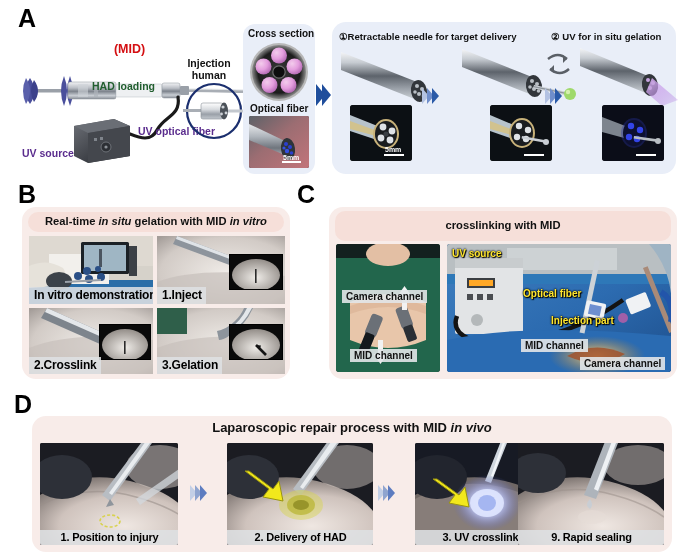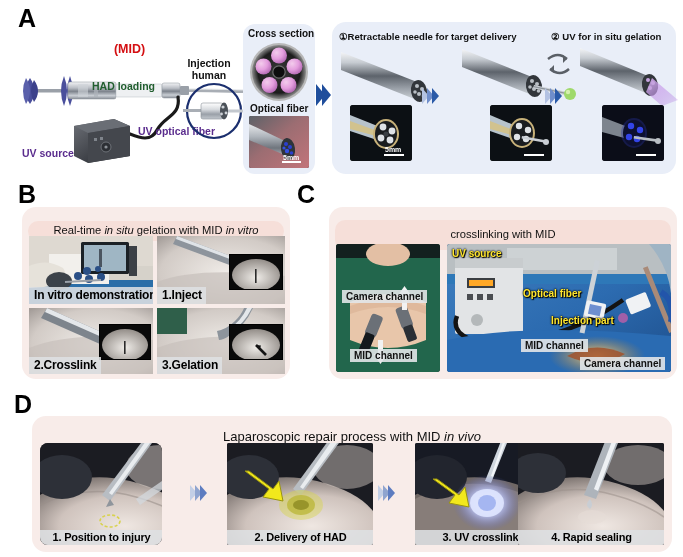--- a/index.html
+++ b/index.html
@@ -17,24 +17,23 @@
     color:#000;
     line-height:1;
     font-family:"Liberation Sans", sans-serif;
   }
   
   .card{position:absolute;border-radius:14px;}
   .card-pink{background:#f8ece9;}
   .card-blue{background:#e9eef8;}
   .title-pill{
     background:#f6dfd9;border-radius:10px;
-    text-align:center;font-weight:normal;color:#111;
+    text-align:center;font-weight:bold;color:#111;
     display:flex;align-items:center;justify-content:center;
     line-height:1.18;
-    margin-top:9px;
   }
   .ital{font-style:italic;}
   
   .photo{position:absolute;overflow:hidden;background:#2a2a2a;}
   .cap{
     position:absolute;left:0;bottom:0;
     background:rgba(222,224,226,.88);
     color:#000;font-weight:bold;
     font-size:12px;padding:1px 4px 2px 5px;
     white-space:nowrap;letter-spacing:-.2px;
@@ -524,21 +523,21 @@
 <div class="panel-letter" style="left:14px;top:392px;">D</div>
 
 <div class="card card-pink" style="left:32px;top:416px;width:640px;height:136px;"></div>
 
 <div class="title-pill" style="position:absolute;left:32px;top:416px;width:640px;height:24px;font-size:13px;background:transparent;">
   <span>
     <span>Laparoscopic repair process with MID </span><span class="ital">in vivo</span>
   </span>
 </div>
 
-<div class="photo" style="left:40px;top:443px;width:122px;height:102px;border-radius:8px;">
+<div class="photo" style="left:40px;top:443px;width:138px;height:102px;border-radius:2px;">
   <svg width="146" height="102" viewBox="0 0 146 102">
     <defs>
       <radialGradient id="organ" cx="58%" cy="72%" r="82%">
         <stop offset="0%" stop-color="#efe7e2"></stop>
           <stop offset="55%" stop-color="#cfc3bd"></stop>
         <stop offset="100%" stop-color="#6b6360"></stop>
       </radialGradient>
     </defs>
     <rect width="146" height="102" fill="#1b1c22"></rect>
     <path d="M0 52 q40 -26 90 -14 q40 10 56 30 L146 102 L0 102 Z" fill="url(#organ)"></path>
@@ -628,14 +627,14 @@
     <rect width="146" height="102" fill="#1b1c22"></rect>
     <path d="M0 52 q40 -26 90 -14 q40 10 56 30 L146 102 L0 102 Z" fill="url(#organ)"></path>
     <path d="M0 60 q46 -22 96 -8 q30 8 50 22" stroke="#9a8f8a" stroke-width="1.6" fill="none" opacity=".55"></path>
     <ellipse cx="20" cy="30" rx="28" ry="20" fill="#2d3038"></ellipse>
     <ellipse cx="120" cy="22" rx="34" ry="20" fill="#c7bdb8" opacity=".5"></ellipse>
     <path d="M100 0 L78 56 L66 52 L88 -4 Z" fill="#aeb4bb"></path>
     <path d="M98 0 L80 48 L76 46 L94 -2 Z" fill="#eef1f4"></path>
     <path d="M72 56 q4 6 0 10 q-6 -4 0 -10 z" fill="#c9ced4"></path>
     <ellipse cx="74" cy="74" rx="14" ry="7" fill="#e6ddd7" opacity=".55"></ellipse>
   </svg>
-  <div class="cap cap-full" style="font-size:11px;text-align:center;">4. Rapid sealing</div>
+  <div class="cap cap-full" style="font-size:11px;text-align:center;">9. Rapid sealing</div>
 </div>
 
 </body></html>

